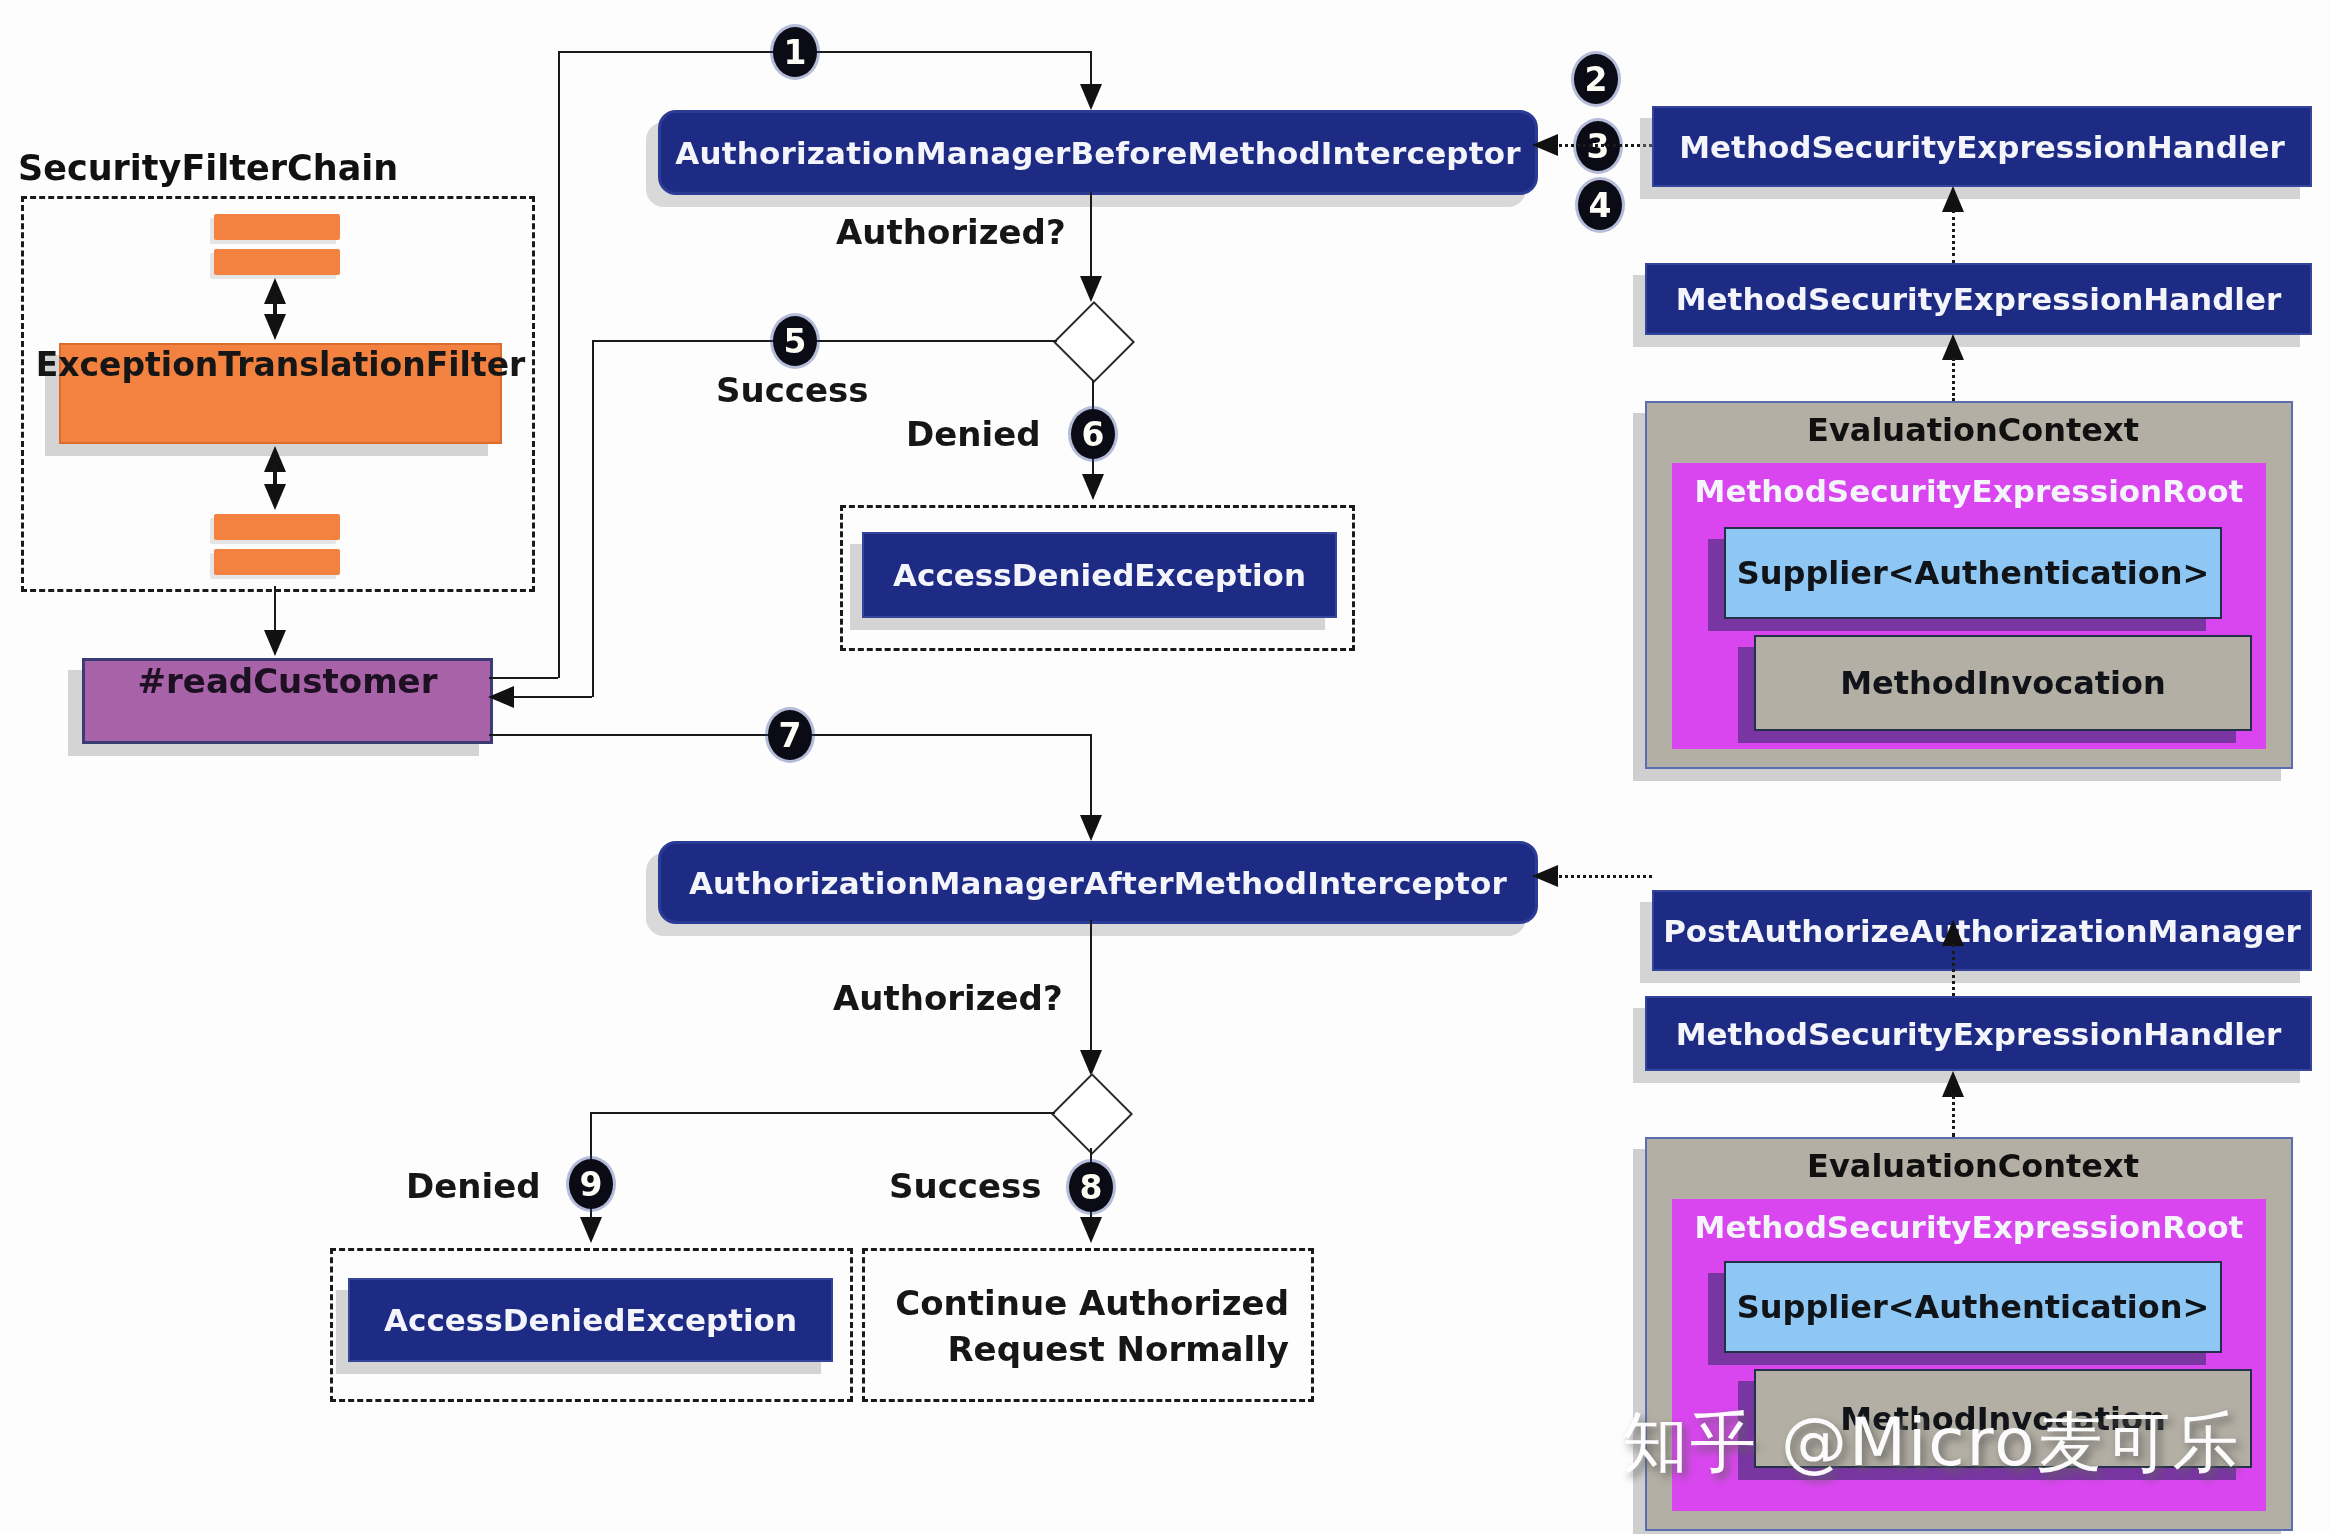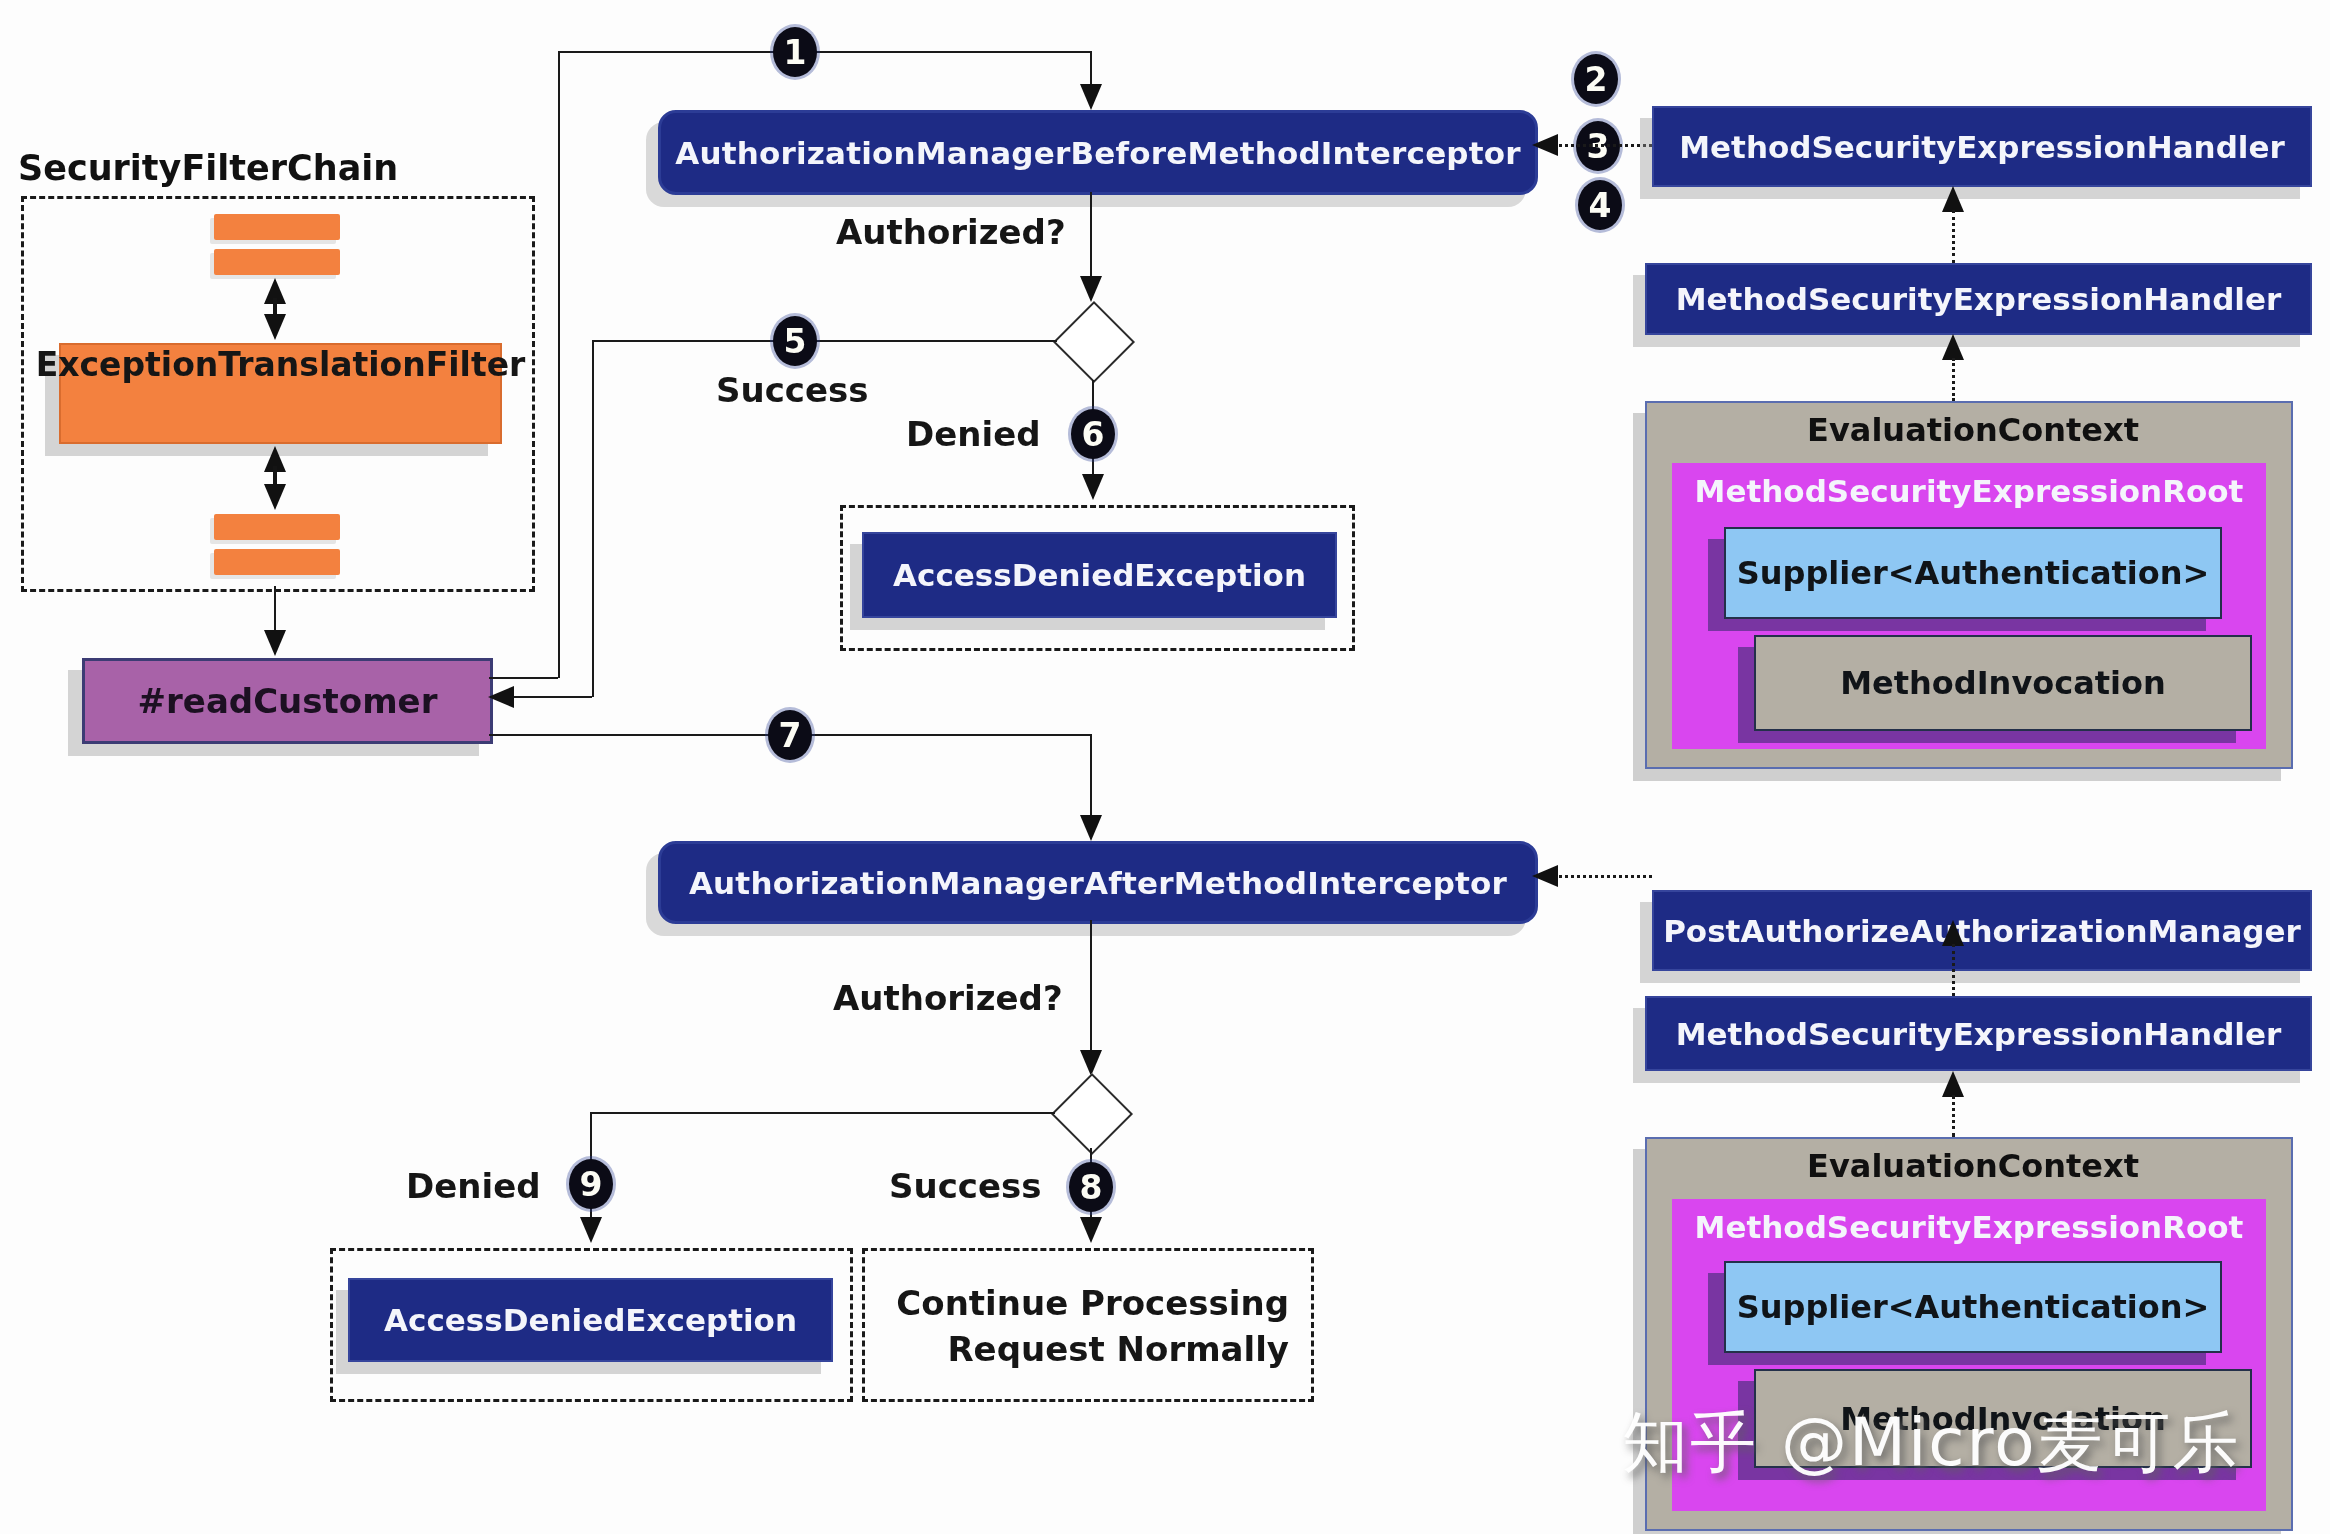--- a/index.html
+++ b/index.html
@@ -26,21 +26,21 @@
   .orange-bar{background:#f3813f;border-radius:2px;box-shadow:-4px 4px 0 rgba(160,160,160,0.25);}
   .orange-box{
     background:#f3813f;border:2px solid #d96c2e;
     color:#161616;font-weight:bold;font-size:33px;
     display:flex;align-items:flex-start;justify-content:center;
     box-shadow:-14px 12px 0 rgba(150,150,150,0.4);
   }
   .purple-box{
     background:#a862a8;border:3px solid #3c3c74;
     color:#1c1022;font-weight:bold;font-size:34px;
-    display:flex;align-items:center;justify-content:center;
+    display:flex;justify-content:center;
     box-shadow:-14px 12px 0 rgba(150,150,150,0.4);
   }
   .dashed-box{border:3px dashed #1a1a1a;background:transparent;}
   .tan-box{
     background:#b4afa4;border:2px solid #5a6db0;
     box-shadow:-12px 12px 0 rgba(150,150,150,0.45);
   }
   .inner-navy{background:#d946ef;}
   .blue-box{
     background:#8ec7f3;border:2px solid #24304a;
@@ -183,21 +183,21 @@
   <div class="abs lbl" style="left:889px;top:1166px;">Success</div>
 
   <div class="abs dashed-box" style="left:330px;top:1248px;width:517px;height:148px;">
     <div class="abs navy-rect" style="left:15px;top:27px;width:481px;height:80px;">
       <span>AccessDeniedException</span>
     </div>
   </div>
 
   <div class="abs dashed-box" style="left:862px;top:1248px;width:446px;height:148px;">
     <div class="abs" style="left:0;right:22px;top:30px;text-align:right;">
-      <div class="lbl" style="line-height:1.35;">Continue Processing</div>
+      <div class="lbl" style="line-height:1.35;">Continue Authorized</div>
       <div class="lbl" style="line-height:1.35;">Request Normally</div>
     </div>
   </div>
 
   <div class="abs badge" style="left:1596px;top:79px;">2</div>
   <div class="abs badge" style="left:1598px;top:146px;">3</div>
   <div class="abs badge" style="left:1600px;top:205px;">4</div>
   <div class="abs dot-h" style="left:1546px;top:144px;width:106px;"></div>
   <div class="abs ah-left" style="left:1532px;top:134px;"></div>
 

